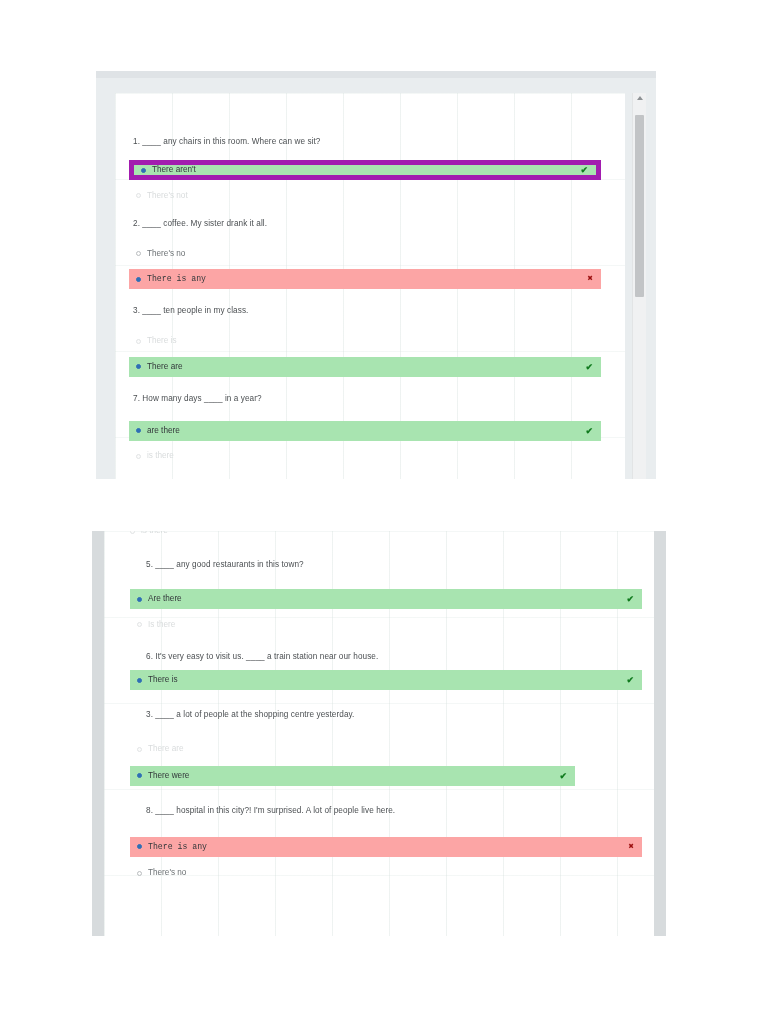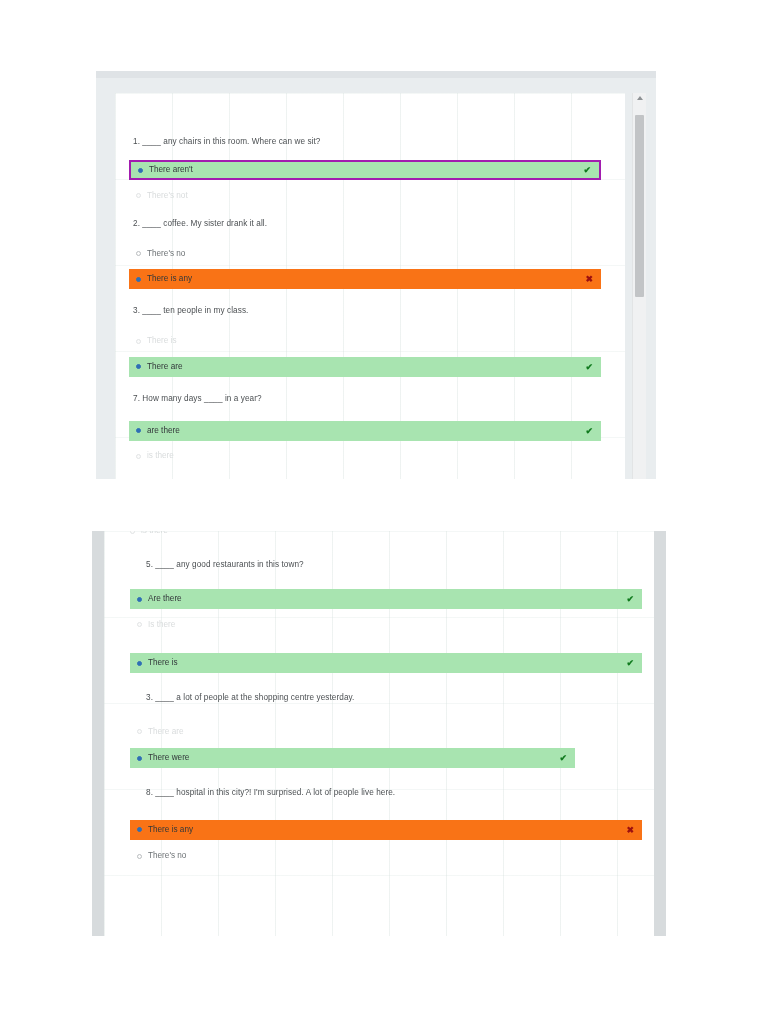--- a/index.html
+++ b/index.html
@@ -116,24 +116,25 @@
     display: flex;
     align-items: center;
     height: 20px;
   }
   .option-row.plain { height: 15px; align-items: center; }
 
   .option-row.correct {
     background: #a8e4b0;
   }
   .option-row.wrong {
-    background: #f97316;
+    background: #fca5a5;
+    font-family: Liberation Mono, monospace;
   }
   .option-row.boxed {
-    border: 2px solid #a21caf;
+    border: 5px solid #a21caf;
   }
 
   .radio {
     width: 5px;
     height: 5px;
     border-radius: 50%;
     flex: 0 0 auto;
     margin-left: 7px;
     box-sizing: border-box;
   }
@@ -284,20 +285,21 @@
           <span class="option-label">Are there</span>
           <span class="mark tick">✔</span>
         </div>
         <div class="option-row plain" style="margin-top:8px; margin-left:26px; width:512px;">
           <span class="radio faded"></span>
           <span class="option-label faded">Is there</span>
         </div>
       </div>
 
       <div class="question-block" style="margin-top:21px;">
+        <div class="question-text" style="margin-left:42px;">6. It's very easy to visit us. ____ a train station near our house.</div>
         <div class="option-row correct" style="margin-top:9px; margin-left:26px; width:512px;">
           <span class="radio on"></span>
           <span class="option-label">There is</span>
           <span class="mark tick">✔</span>
         </div>
       </div>
 
       <div class="question-block" style="margin-top:21px;">
         <div class="question-text" style="margin-left:42px;">3. ____ a lot of people at the shopping centre yesterday.</div>
         <div class="option-row plain" style="margin-top:22px; margin-left:26px; width:512px;">

